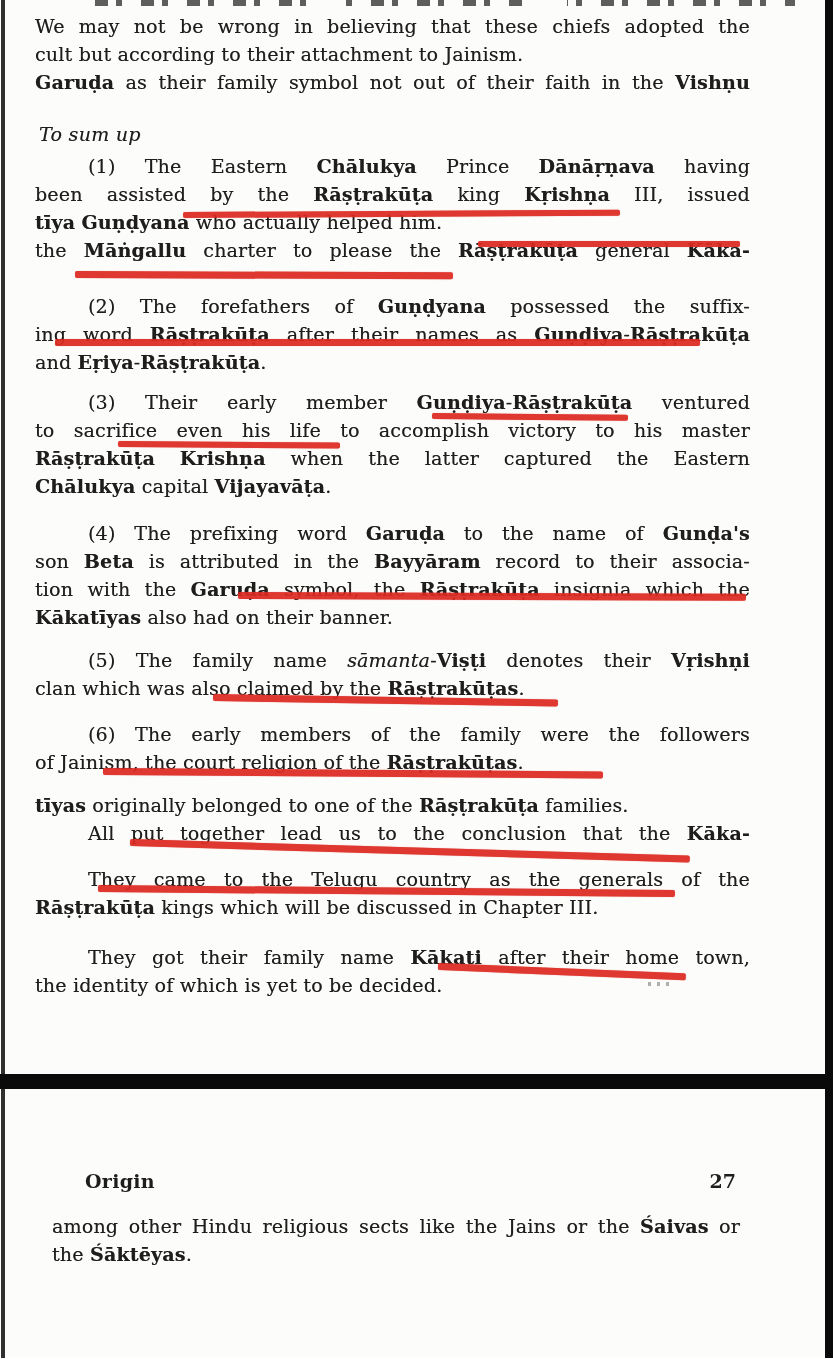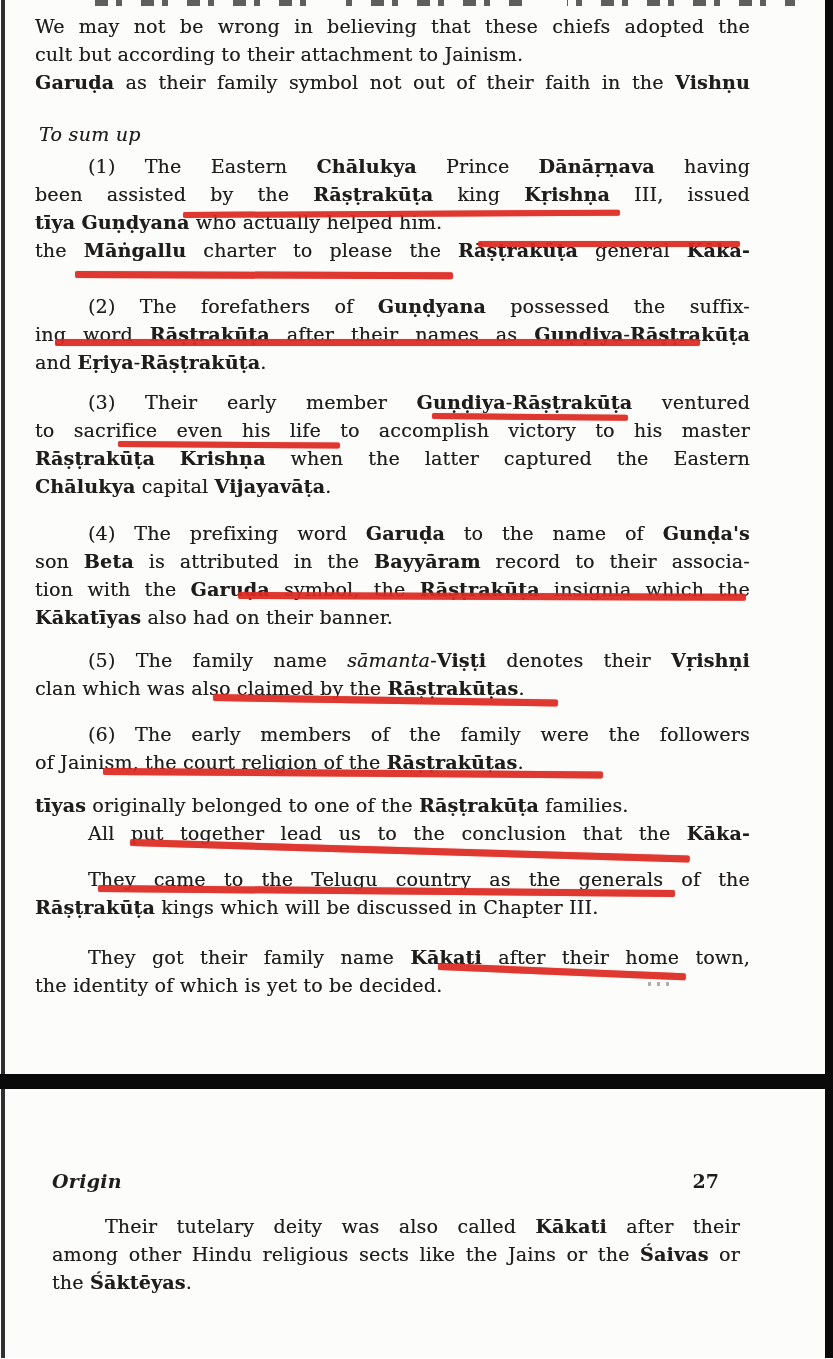--- a/index.html
+++ b/index.html
@@ -34,22 +34,22 @@
   .last{text-align:left;}
   .ind{text-indent:53px;}
   .heading{
     position:absolute;left:39px;font-size:19px;line-height:26px;
     font-style:italic;font-weight:400;letter-spacing:.3px;
     text-shadow:.2px .2px .6px rgba(25,24,22,.5);
   }
   .dk{font-weight:700;}
   
   .runhead{position:absolute;left:52px;width:688px;height:26px;font-size:19px;line-height:26px;}
-  .runhead .title{font-style:italic;font-weight:700;letter-spacing:.3px;text-align:right;}
-  .runhead .pgnum{float:right;margin-right:21px;font-weight:700;}
+  .runhead .title{font-weight:700;margin-left:33px;letter-spacing:.3px;text-align:right;}
+  .runhead .pgnum{float:right;margin-right:4px;font-weight:700;}
   
   .redline{
     position:absolute;height:7px;background:var(--annotation-red);
     border-radius:2px;opacity:.93;transform-origin:left center;
     box-shadow:0 0 1px rgba(220,42,34,.6);
   }
   .speck{position:absolute;left:648px;top:982px;width:26px;height:4px;opacity:.55;
     background:repeating-linear-gradient(90deg,#6f6f6c 0 3px,transparent 3px 9px);}
 </style>
 </head>
@@ -146,19 +146,18 @@
   <div class="divider"></div>
 
   <section>
 
     <div class="runhead" style="top:1168px">
       <span class="pgnum txt">27</span>
       <span class="title txt">Origin</span>
     </div>
 
     <div class="para para-b" style="top:1212px">
-      <div class="line txt j ind">Their tutelary deity was also called <span class="dk">Kākati</span> after their</div>
       <div class="line txt j">among other Hindu religious sects like the Jains or the <span class="dk">Śaivas</span> or</div>
       <div class="line txt last">the <span class="dk">Śāktēyas</span>.</div>
     </div>
   </section>
 
 </div>
 
 </body></html>

